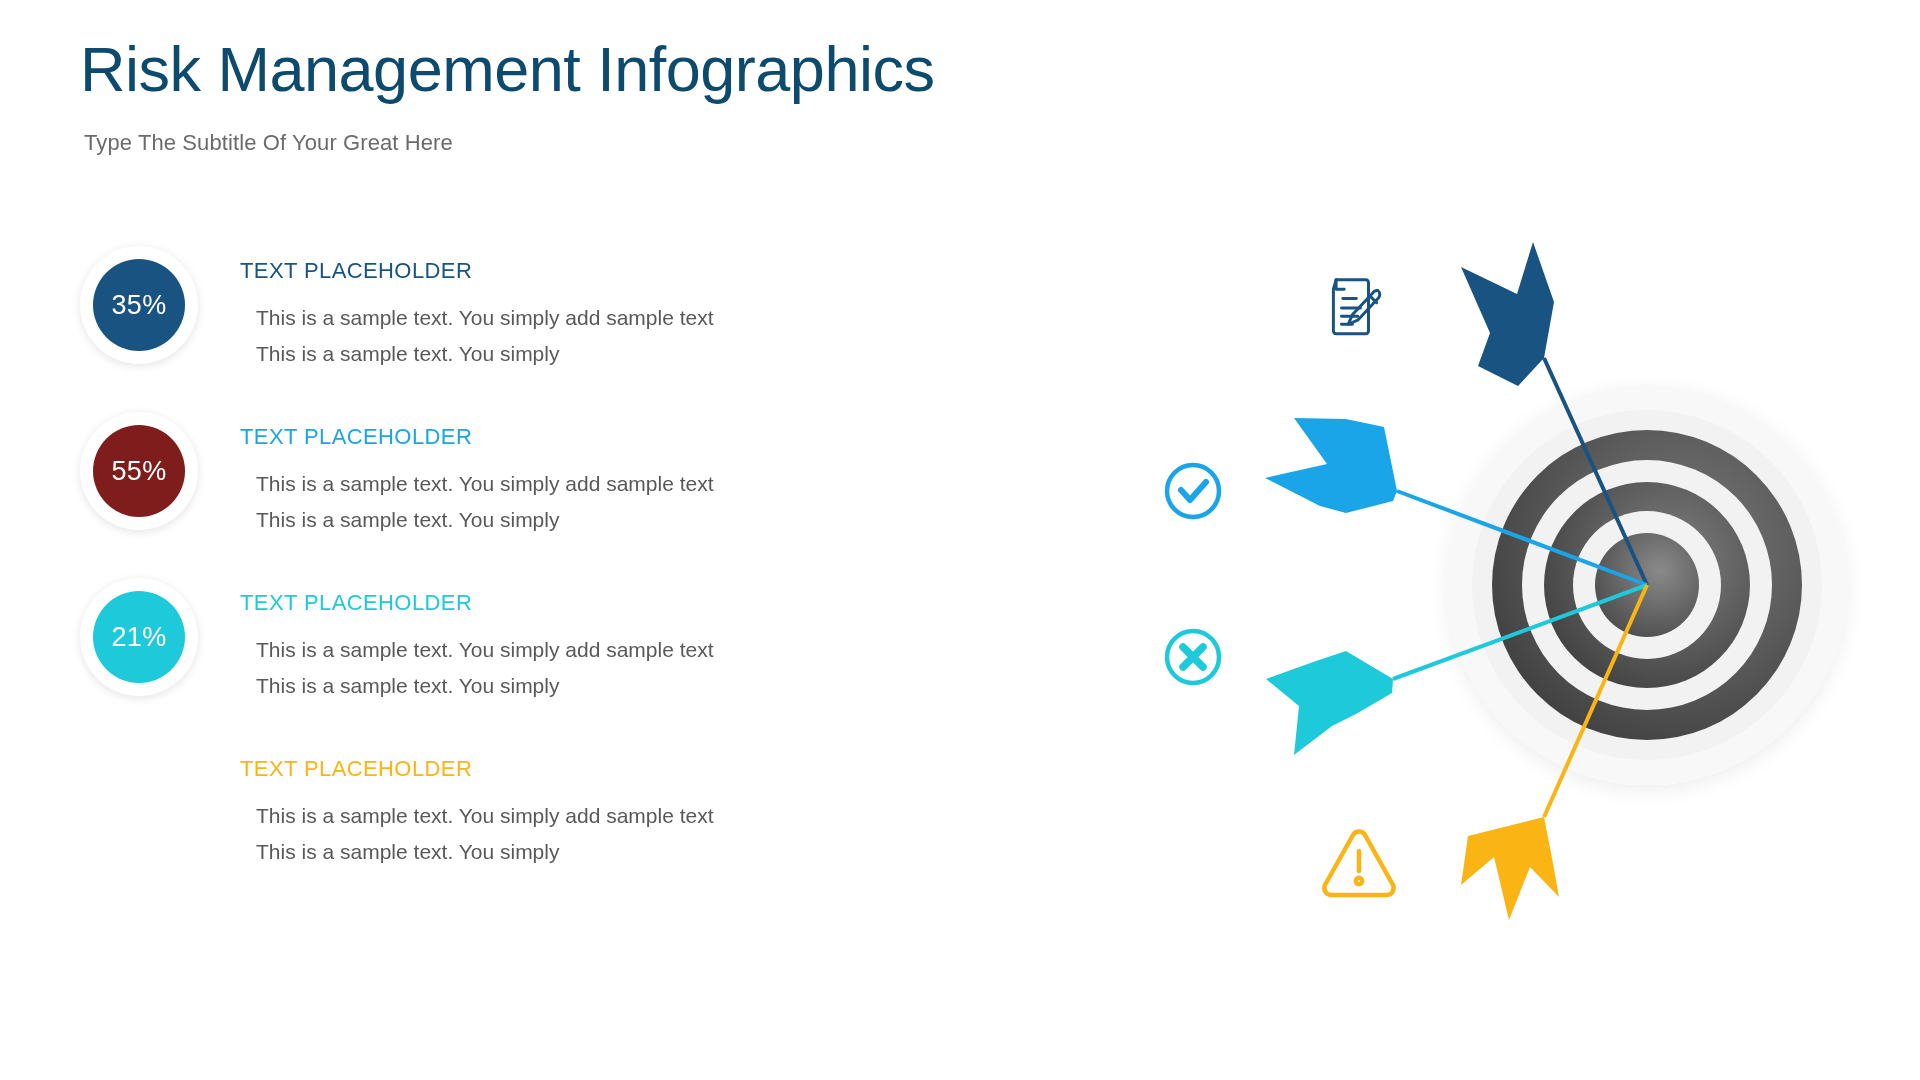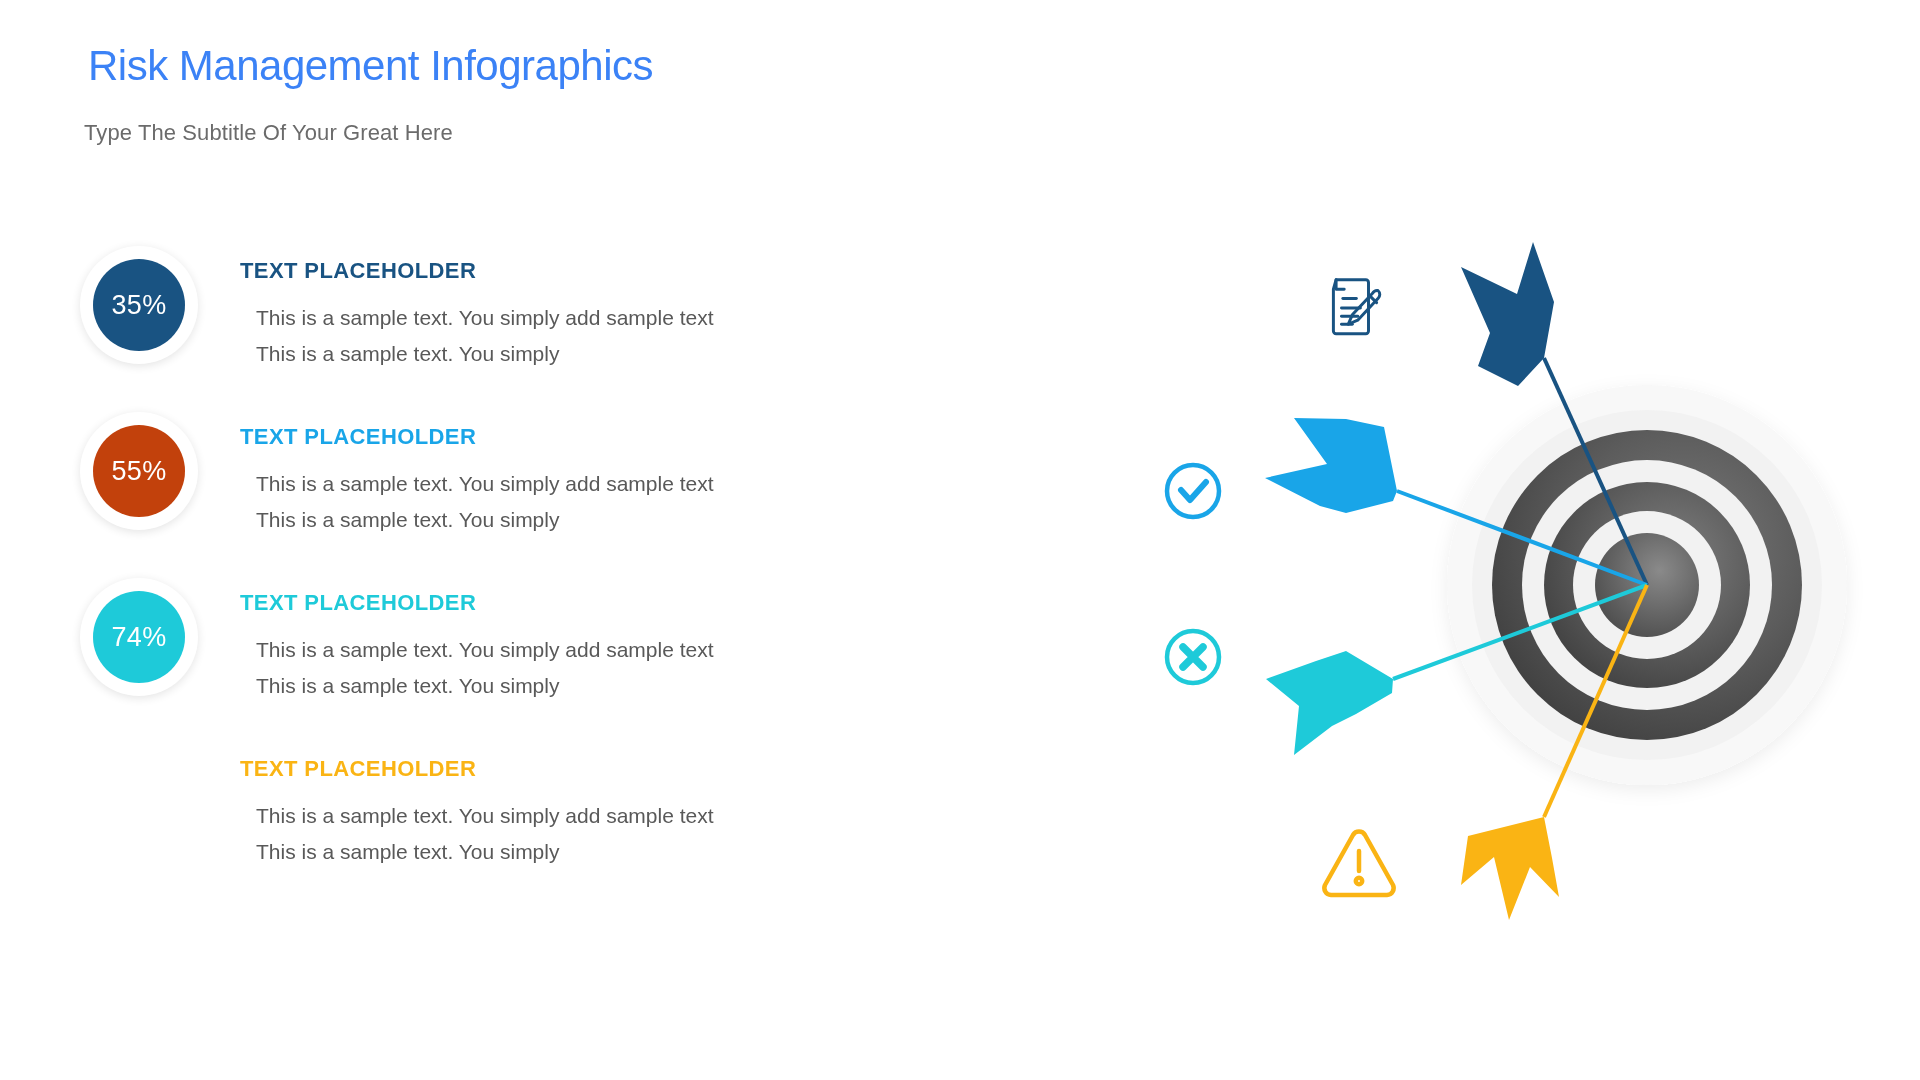--- a/index.html
+++ b/index.html
@@ -17,26 +17,26 @@
   }
 
   
   #header {
     position: absolute;
     left: 80px;
     top: 36px;
     width: 1100px;
   }
   #page-title {
-    font-size: 42px;
-    font-weight: 400;
-    color: #3b82f6;
+    font-size: 63px;
+    font-weight: 400;
+    color: #0c4a6e;
     letter-spacing: -0.5px;
     line-height: 1.05;
-    margin: 8px;
+    margin: 0;
     white-space: nowrap;
   }
   #page-subtitle {
     font-size: 22px;
     font-weight: 400;
     color: #6b6b6b;
     margin: 4px;
     padding-top: 24px;
     letter-spacing: 0.1px;
     white-space: nowrap;
@@ -79,21 +79,21 @@
     letter-spacing: 0.3px;
   }
   .item-body {
     position: absolute;
     left: 160px;
     top: 12px;
     width: 520px;
   }
   .item-title {
     font-size: 22px;
-    font-weight: 700;
+    font-weight: 400;
     letter-spacing: 0.4px;
     margin: 0 0 12px 0;
   }
   .item-desc {
     font-size: 21px;
     color: #595959;
     line-height: 1.72;
     margin: 16px;
     max-width: 500px;
   }
@@ -123,31 +123,31 @@
       <div class="pct-circle" style="background:#195382">35%</div>
     </div>
     <div class="item-body">
       <div class="item-title" style="color:#195382">TEXT PLACEHOLDER</div>
       <p class="item-desc">This is a sample text. You simply add sample text This is a sample text. You simply</p>
     </div>
   </div>
 
   <div class="risk-item">
     <div class="pct-wrap">
-      <div class="pct-circle" style="background:#c2410c">55%</div>
+      <div class="pct-circle" style="background:#7f1d1d">55%</div>
     </div>
     <div class="item-body">
       <div class="item-title" style="color:#19A5E8">TEXT PLACEHOLDER</div>
       <p class="item-desc">This is a sample text. You simply add sample text This is a sample text. You simply</p>
     </div>
   </div>
 
   <div class="risk-item">
     <div class="pct-wrap">
-      <div class="pct-circle" style="background:#1ECAD9">74%</div>
+      <div class="pct-circle" style="background:#1ECAD9">21%</div>
     </div>
     <div class="item-body">
       <div class="item-title" style="color:#1ECAD9">TEXT PLACEHOLDER</div>
       <p class="item-desc">This is a sample text. You simply add sample text This is a sample text. You simply</p>
     </div>
   </div>
 
   <div class="risk-item">
     <div class="item-body">
       <div class="item-title" style="color:#FAB414">TEXT PLACEHOLDER</div>

